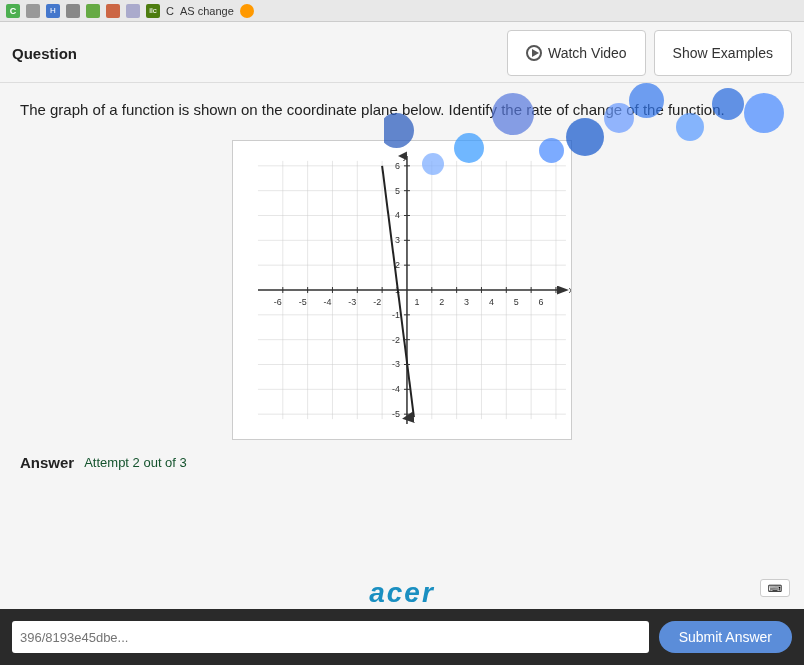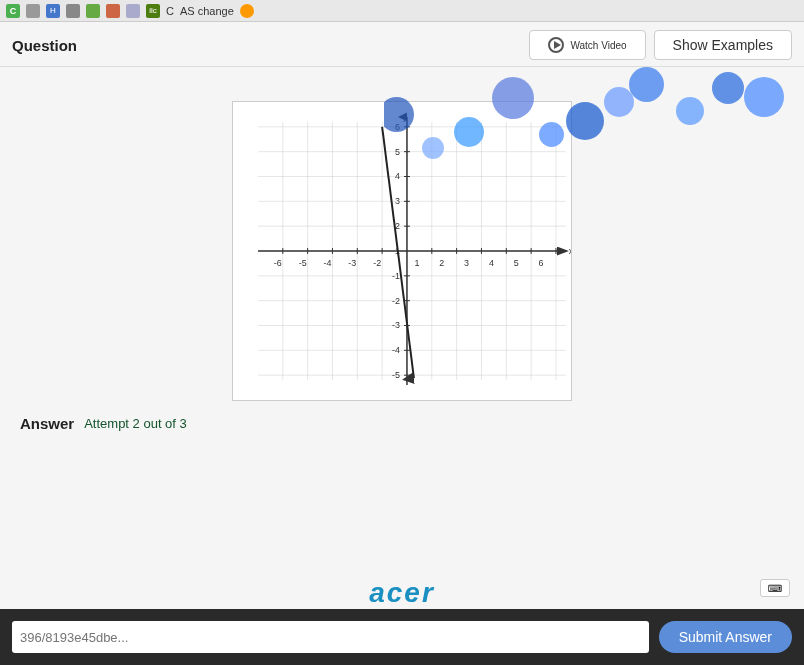--- a/index.html
+++ b/index.html
@@ -58,21 +58,21 @@
     }
     .header-buttons {
       display: flex;
       gap: 8px;
     }
     .btn-watch {
       border: 1px solid #ccc;
       background: #fff;
       border-radius: 4px;
       padding: 6px 18px;
-      font-size: 10px;
+      font-size: 14px;
       cursor: pointer;
       display: flex;
       align-items: center;
       gap: 6px;
       color: #333;
     }
     .btn-watch .play-icon {
       width: 16px;
       height: 16px;
       border-radius: 50%;
@@ -86,21 +86,21 @@
       height: 0;
       border-top: 4px solid transparent;
       border-bottom: 4px solid transparent;
       border-left: 7px solid #555;
       margin-left: 2px;
     }
     .btn-examples {
       border: 1px solid #ccc;
       background: #fff;
       border-radius: 4px;
-      padding: 6px 18px;
+      padding: 14px 18px;
       font-size: 14px;
       cursor: pointer;
       color: #333;
     }
 
     
     .question-body {
       padding: 16px 20px 8px 20px;
       font-size: 15px;
       color: #222;
@@ -243,20 +243,21 @@
         </span>
         <span>Watch Video</span>
       </button>
       <button class="btn-examples">
         <span>Show Examples</span>
       </button>
     </div>
   </div>
 
   <div class="question-body">
+    <span>The graph of a function is shown on the coordinate plane below. Identify the rate of change of the function.</span>
 
     
     <div class="bubbles-overlay">
       <div class="bubble" style="width:40px;height:40px;background:#4488ff;top:10px;right:20px;"></div>
       <div class="bubble" style="width:32px;height:32px;background:#2266dd;top:5px;right:60px;"></div>
       <div class="bubble" style="width:28px;height:28px;background:#5599ff;top:30px;right:100px;"></div>
       <div class="bubble" style="width:35px;height:35px;background:#3377ee;top:0px;right:140px;"></div>
       <div class="bubble" style="width:30px;height:30px;background:#6699ff;top:20px;right:170px;"></div>
       <div class="bubble" style="width:38px;height:38px;background:#1155cc;top:35px;right:200px;"></div>
       <div class="bubble" style="width:25px;height:25px;background:#4488ff;top:55px;right:240px;"></div>

